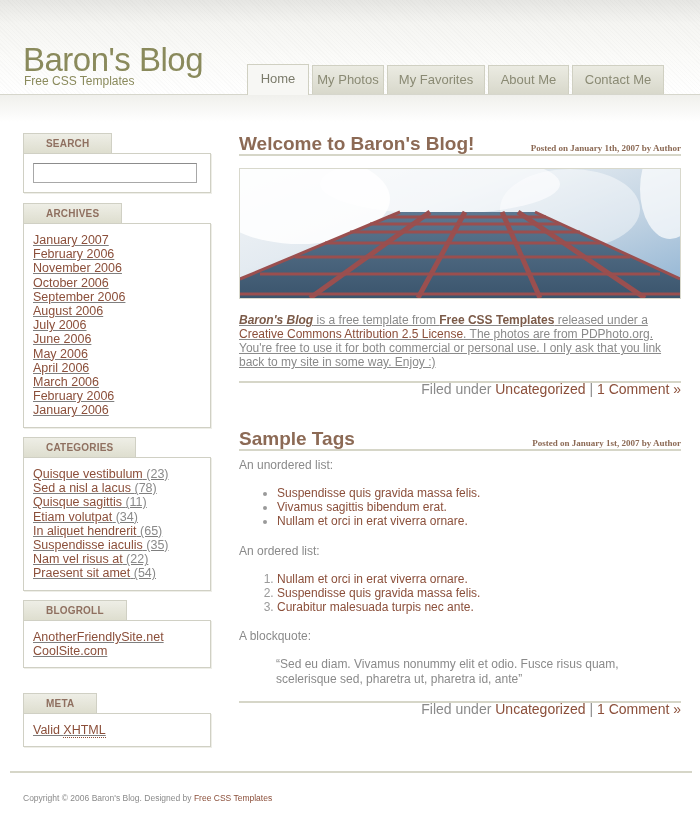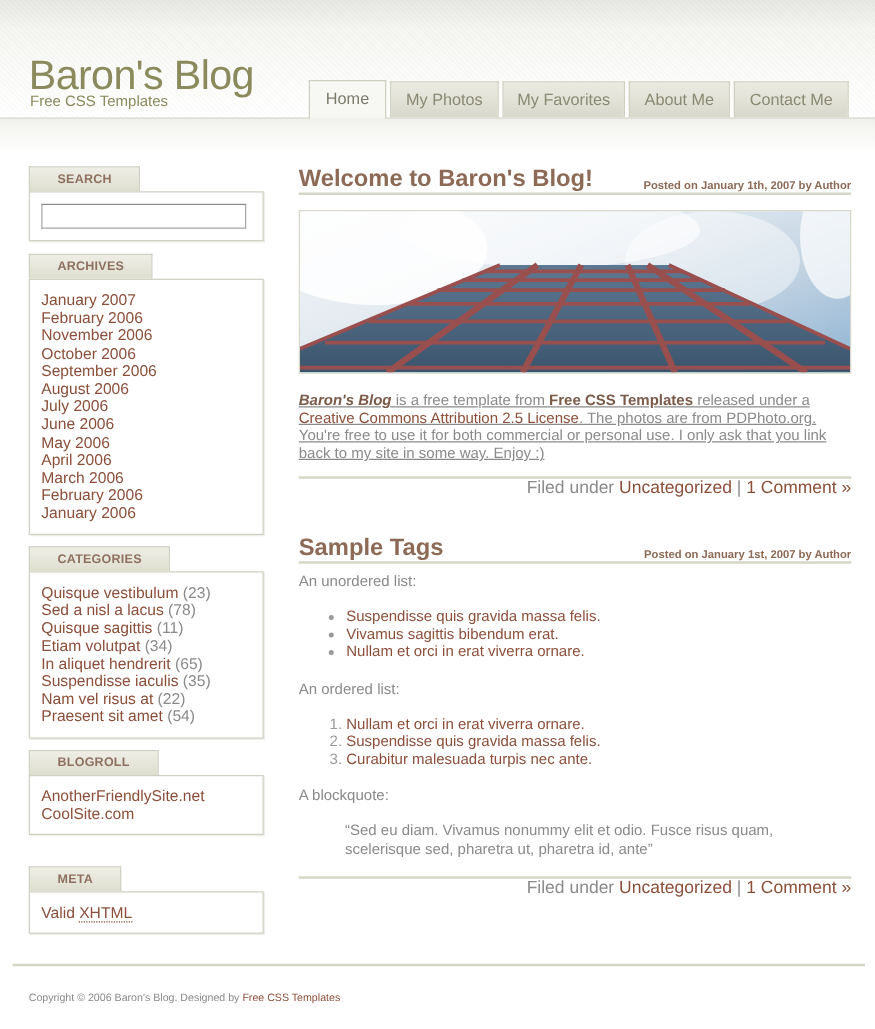--- a/index.html
+++ b/index.html
@@ -52,20 +52,21 @@
     display: inline-block; height: 20px; padding: 0 22px;
     border: 1px solid #d0d0c4; border-bottom: none;
     background: linear-gradient(#eeeee6, #dedecf);
     font-size: 10px; font-weight: bold; color: #8f7060;
     line-height: 20px; letter-spacing: 0.2px;
   }
   .box-body {
     border: 1px solid #d0d0c4; border-top: 1px solid #d0d0c4;
     background: #ffffff; padding: 9px 9px 6px 9px;
     box-shadow: 1px 1px 0 #eeeee8;
+    text-decoration: underline;
   }
   .box-body ul { list-style: none; }
   .box-body li { font-size: 12.5px; line-height: 14.2px; color: #8b4f3a; }
   .box-body li .count { color: #8a8a8a; }
   .search-input {
     width: 164px; height: 20px; margin: 0 0 1px 0;
     border: 1px solid #a8a8a8; border-top-color: #8c8c8c; background: #fff;
   }
   .abbr { border-bottom: 1px dotted #8b4f3a; }
 
@@ -74,21 +75,21 @@
   .post-head {
     position: relative; height: 26px;
     border-bottom: 2px solid #d6d6c8;
   }
   .post-title {
     position: absolute; left: 0; top: 3px;
     font-size: 19px; font-weight: bold; color: #8c6a55; line-height: 22px;
   }
   .post-meta {
     position: absolute; right: 0; top: 13px;
-    font-size: 9px; font-weight: bold; color: #8c6a55;
+    font-size: 9px; font-weight: bold; color: #8c6a55; font-family: Liberation Serif, serif;
   }
   .post-image {
     margin-top: 12px; height: 131px; border: 1px solid #d8d8cc;
     position: relative; overflow: hidden;
     background: linear-gradient(160deg, #f3f5f7 0%, #e4ebf1 35%, #c3d4e3 65%, #8fb3d3 100%);
   }
   .post-text { font-size: 12px; line-height: 14px; margin-top: 14px; color: #8a8a8a; text-decoration: underline; }
   .post-text .dark { color: #7b5a48; font-weight: bold; }
   .post-text .link { color: #8b4f3a; }
   .post-foot {
@@ -109,21 +110,21 @@
 </head>
 <body>
 
 <div class="header"></div>
 <div class="header-band"></div>
 <a class="logo-title">Baron's Blog</a>
 <div class="logo-sub">Free CSS Templates</div>
 
 <div class="menu">
   <a class="menu-item active" style="width:62px">Home</a>
-  <a class="menu-item" style="width:87px">My Photos</a>
+  <a class="menu-item" style="width:72px">My Photos</a>
   <a class="menu-item" style="width:98px">My Favorites</a>
   <a class="menu-item" style="width:81px">About Me</a>
   <a class="menu-item" style="width:92px">Contact Me</a>
 </div>
 
 <div class="box" style="top:133px">
   <div class="box-tab">SEARCH</div>
   <div class="box-body" style="padding:9px 9px 8px 9px">
     <input class="search-input" type="text" value="" style="">
   </div>

